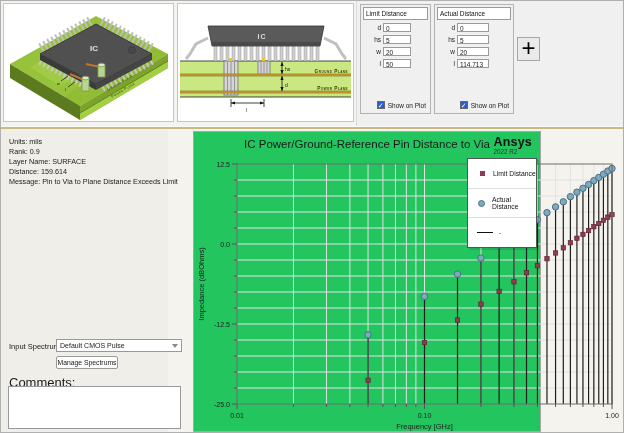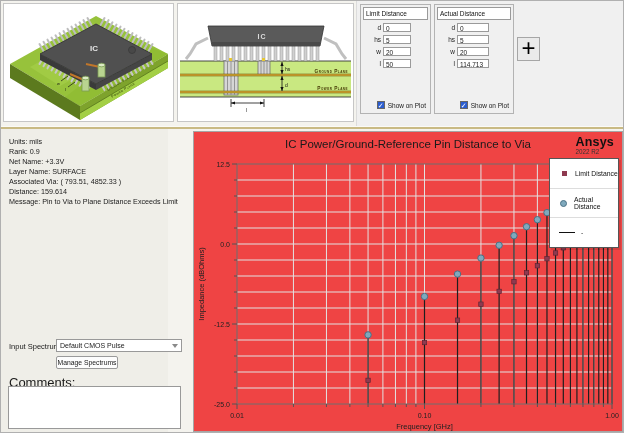--- a/index.html
+++ b/index.html
@@ -30,21 +30,21 @@
   #spectrum-label{position:absolute;left:8px;top:213px;font-size:7.5px;}
   #spectrum-dd{position:absolute;left:55px;top:210px;width:126px;height:13px;background:#fff;border:1px solid #999;
     box-sizing:border-box;font-size:7px;line-height:11px;padding-left:3px;display:flex;align-items:center;}
   #spectrum-dd .dd-text{flex:1;}
   .dd-arrow{width:0;height:0;border-left:3px solid transparent;border-right:3px solid transparent;border-top:4px solid #8a8a8a;margin-right:3px;}
   #manage-btn{position:absolute;left:55px;top:227px;width:62px;height:13px;background:#fdfdfd;border:1px solid #9a9a9a;
     border-radius:2px;box-sizing:border-box;font-size:6.8px;text-align:center;line-height:11px;}
   #comments-label{position:absolute;left:8px;top:246px;font-size:13px;}
   #comments-ta{position:absolute;left:7px;top:257px;width:173px;height:43px;background:#fff;border:1px solid #999;
     box-sizing:border-box;resize:none;font-family:"Liberation Sans",sans-serif;font-size:7px;}
-  #chart-panel{position:absolute;left:192px;top:130px;width:430px;height:301px;background:#ef4444;border:1px solid #a6a6a6;box-sizing:border-box;}
+  #chart-panel{position:absolute;left:192px;top:130px;width:348px;height:301px;background:#22c55e;border:1px solid #a6a6a6;box-sizing:border-box;}
   #chart-title{position:absolute;left:0;right:0;top:6px;text-align:center;font-size:11.5px;color:#1a1a1a;}
   #brand{position:absolute;right:8px;top:3px;text-align:left;}
   #brand-name{font-size:12.5px;font-weight:bold;color:#111;letter-spacing:0.2px;}
   #brand-ver{font-size:6.3px;color:#333;margin-top:-1px;}
   #plot{position:absolute;left:0;top:0;}
   #legend{position:absolute;right:3px;top:26px;width:70px;height:90px;background:#fff;border:1px solid #555;
     box-shadow:2px 2px 0 rgba(0,0,0,0.10);display:flex;flex-direction:column;box-sizing:border-box;}
   .leg-row{flex:1;display:flex;align-items:center;padding-left:7px;border-bottom:1px solid #ddd;}
   .leg-row:last-child{border-bottom:none;}
   .leg-marker{width:14px;display:flex;justify-content:center;margin-right:4px;}
@@ -250,23 +250,21 @@
     </div>
     <div id="add-btn">+</div>
   </div>
 
   <div id="divider"></div>
 
   <div id="left-panel">
     <div id="info">
       <div>Units: mils</div>
       <div>Rank: 0.9</div>
-      <div>Net Name: +3.3V</div>
       <div>Layer Name: SURFACE</div>
-      <div>Associated Via: ( 793.51, 4852.33 )</div>
       <div>Distance: 159.614</div>
       <div>Message: Pin to Via to Plane Distance Exceeds Limit</div>
     </div>
     <div id="spectrum-label">Input Spectrum:</div>
     <div id="spectrum-dd">
       <span class="dd-text">Default CMOS Pulse</span>
       <span class="dd-arrow"></span>
     </div>
     <div id="manage-btn">Manage Spectrums</div>
     <div id="comments-label">Comments:</div>

